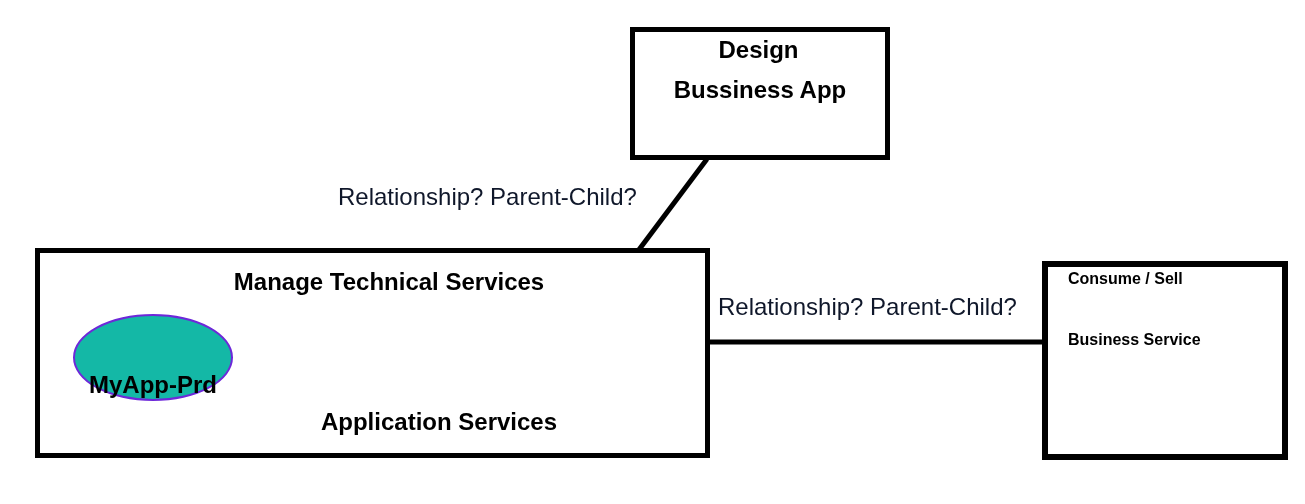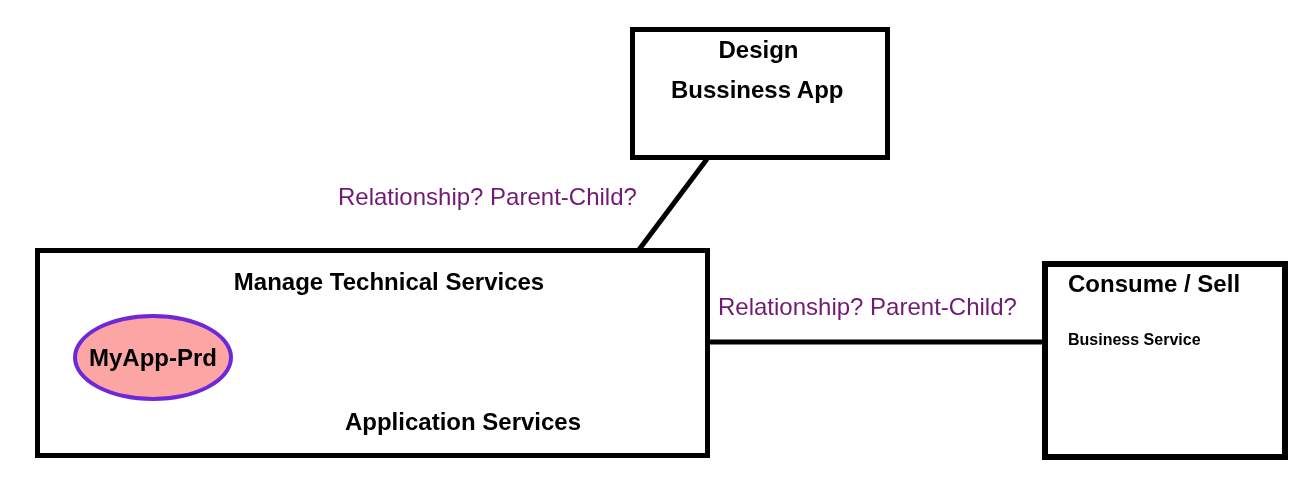--- a/index.html
+++ b/index.html
@@ -41,24 +41,24 @@
     top: 4px;
     text-align: center;
     font-size: 24px;
     font-weight: bold;
     white-space: nowrap;
   }
   .design-line2 {
     position: absolute;
     left: 0; right: 0;
     top: 44px;
+    text-align: center;
     font-size: 24px;
     font-weight: bold;
     white-space: nowrap;
-    margin-left: 36px;
   }
   .technical-box {
     left: 35px;
     top: 248px;
     width: 675px;
     height: 210px;
   }
   .technical-title {
     position: absolute;
     left: 349px;
@@ -69,30 +69,29 @@
     white-space: nowrap;
   }
   .technical-footer {
     position: absolute;
     left: 399px;
     top: 155px;
     transform: translateX(-50%);
     font-size: 24px;
     font-weight: bold;
     white-space: nowrap;
-    margin-left: 24px;
   }
   .ellipse {
     position: absolute;
-    border: 4px solid #6d28d9;
+    border: 2px solid #6d28d9;
     border-radius: 50%;
-    background: #fca5a5;
+    background: #14b8a6;
     box-sizing: border-box;
     display: flex;
-    align-items: center;
+    align-items: flex-end;
     justify-content: center;
   }
   .ellipse span {
     font-size: 24px;
     font-weight: bold;
     white-space: nowrap;
   }
   .ellipse-prd { left: 33px; top: 61px; width: 160px; height: 87px; }
   .ellipse-dev { left: 278px; top: 63px; width: 154px; height: 85px; }
   .ellipse-qa  { left: 490px; top: 59px; width: 156px; height: 86px; }
@@ -100,38 +99,38 @@
     left: 1042px;
     top: 261px;
     width: 246px;
     height: 199px;
     border-width: 6px;
   }
   .consume-line1 {
     position: absolute;
     left: 20px;
     top: 3px;
-    font-size: 24px;
+    font-size: 16px;
     font-weight: bold;
     white-space: nowrap;
   }
   .consume-line2 {
     position: absolute;
     left: 20px;
     top: 64px;
     font-size: 16px;
     font-weight: bold;
     white-space: nowrap;
   }
   .rel-label {
     position: absolute;
     font-size: 24px;
     font-weight: normal;
     white-space: nowrap;
-    color: #701a75;
+    color: #0f172a;
   }
   .rel-label-top {
     left: 338px;
     top: 183px;
   }
   .rel-label-right {
     left: 718px;
     top: 293px;
   }
 </style>

